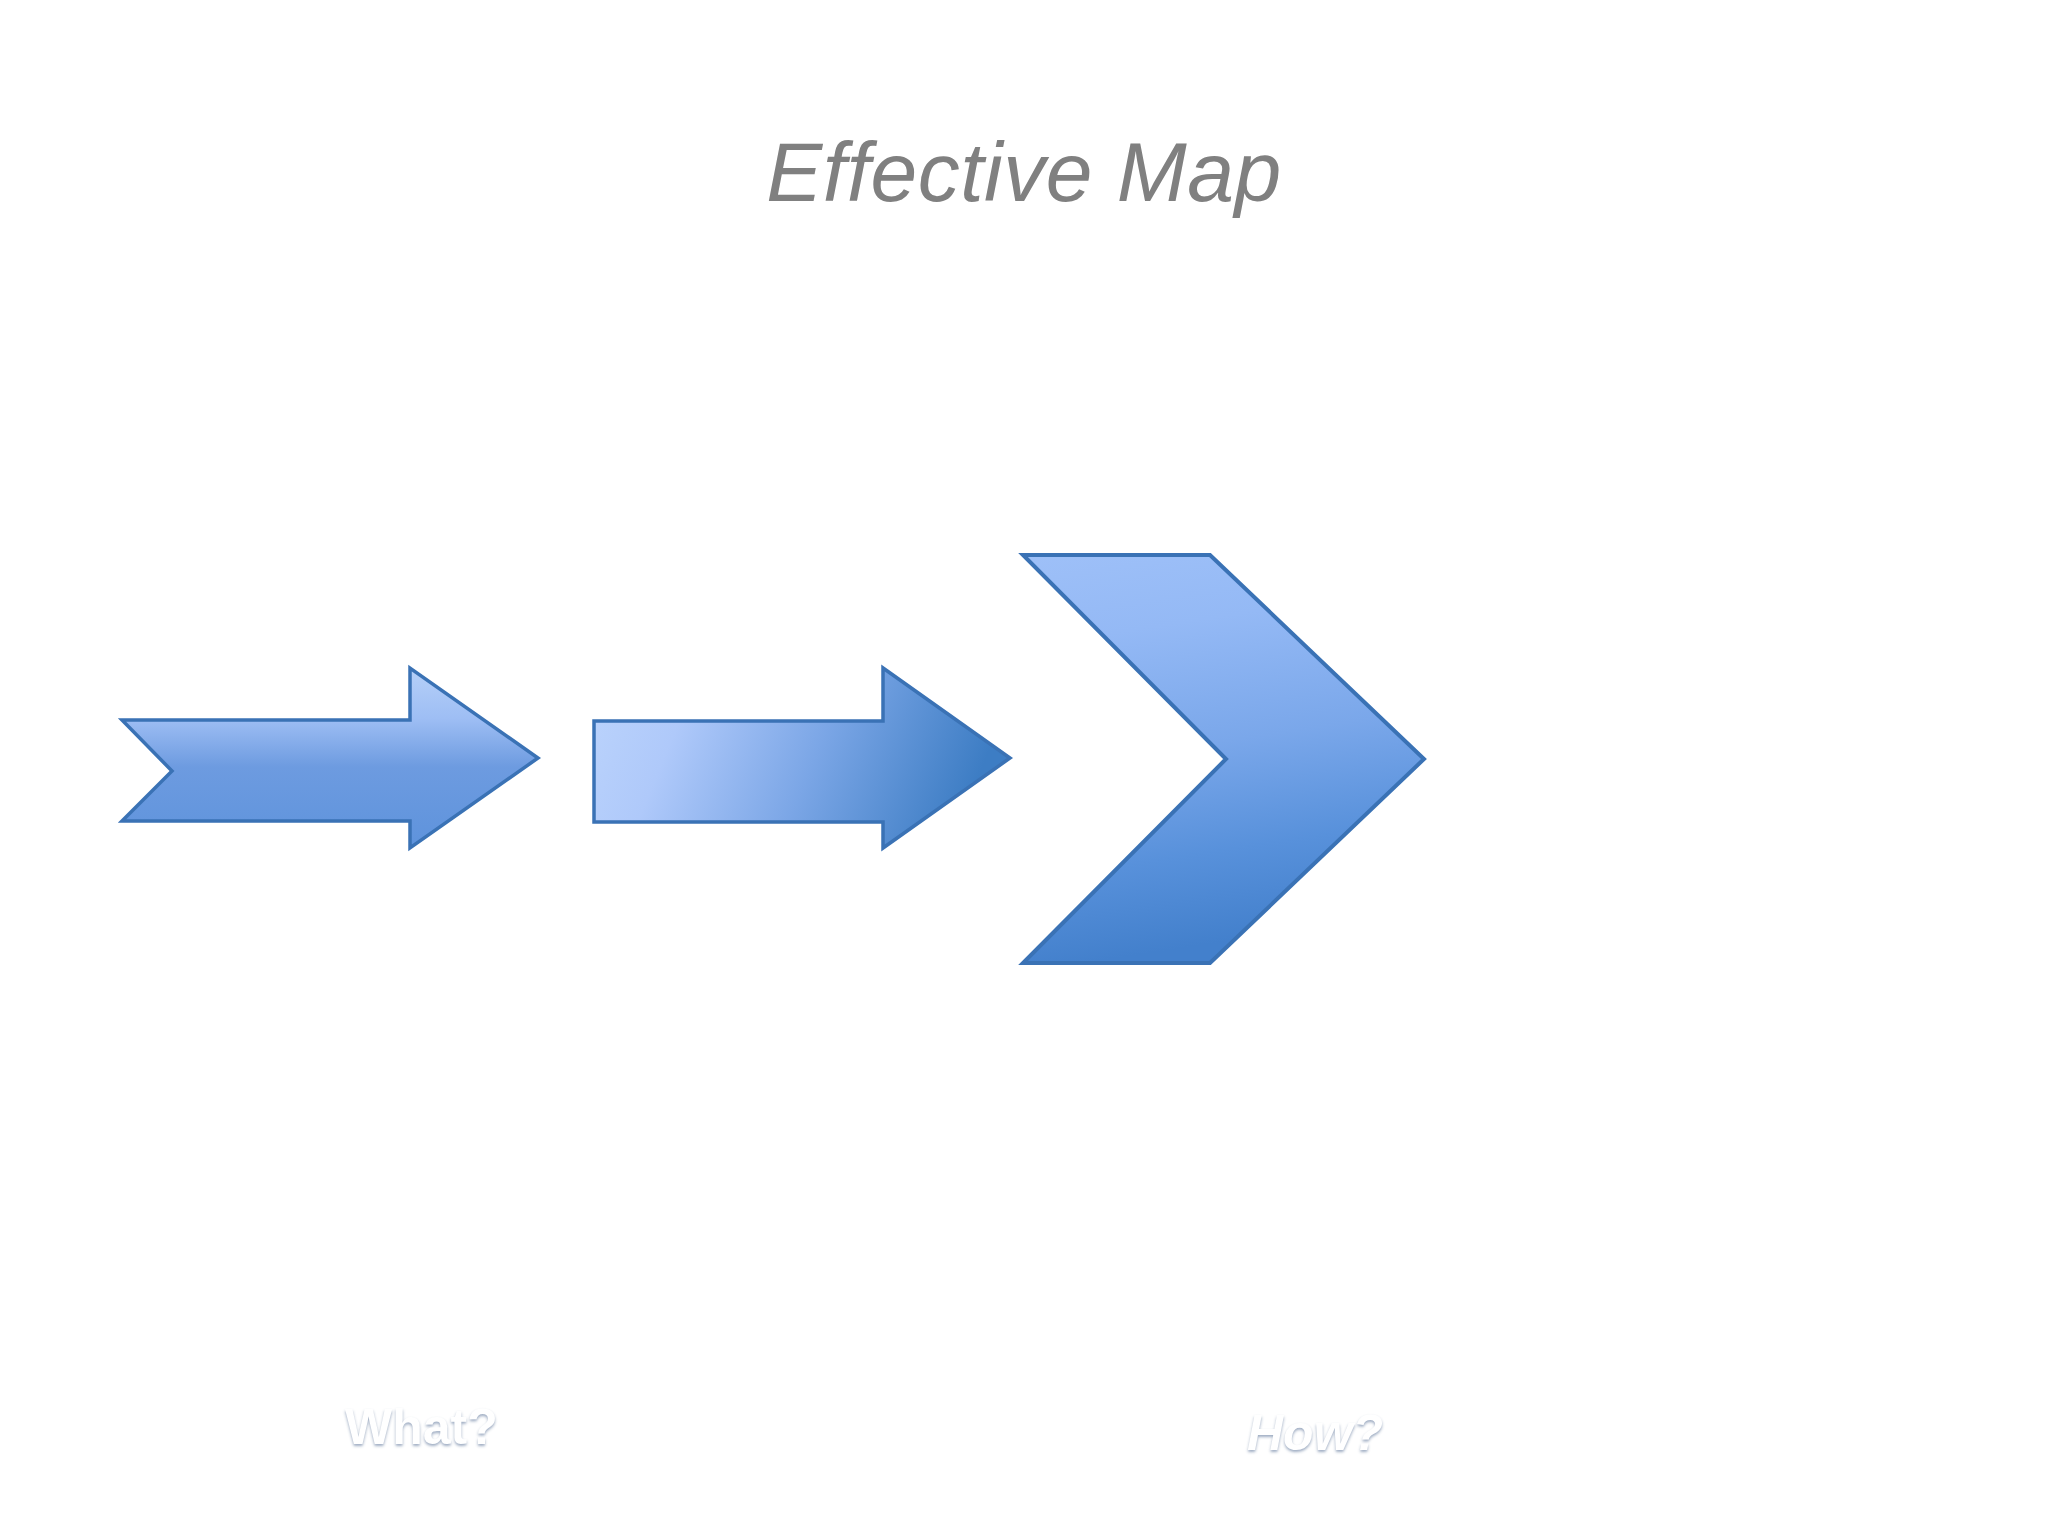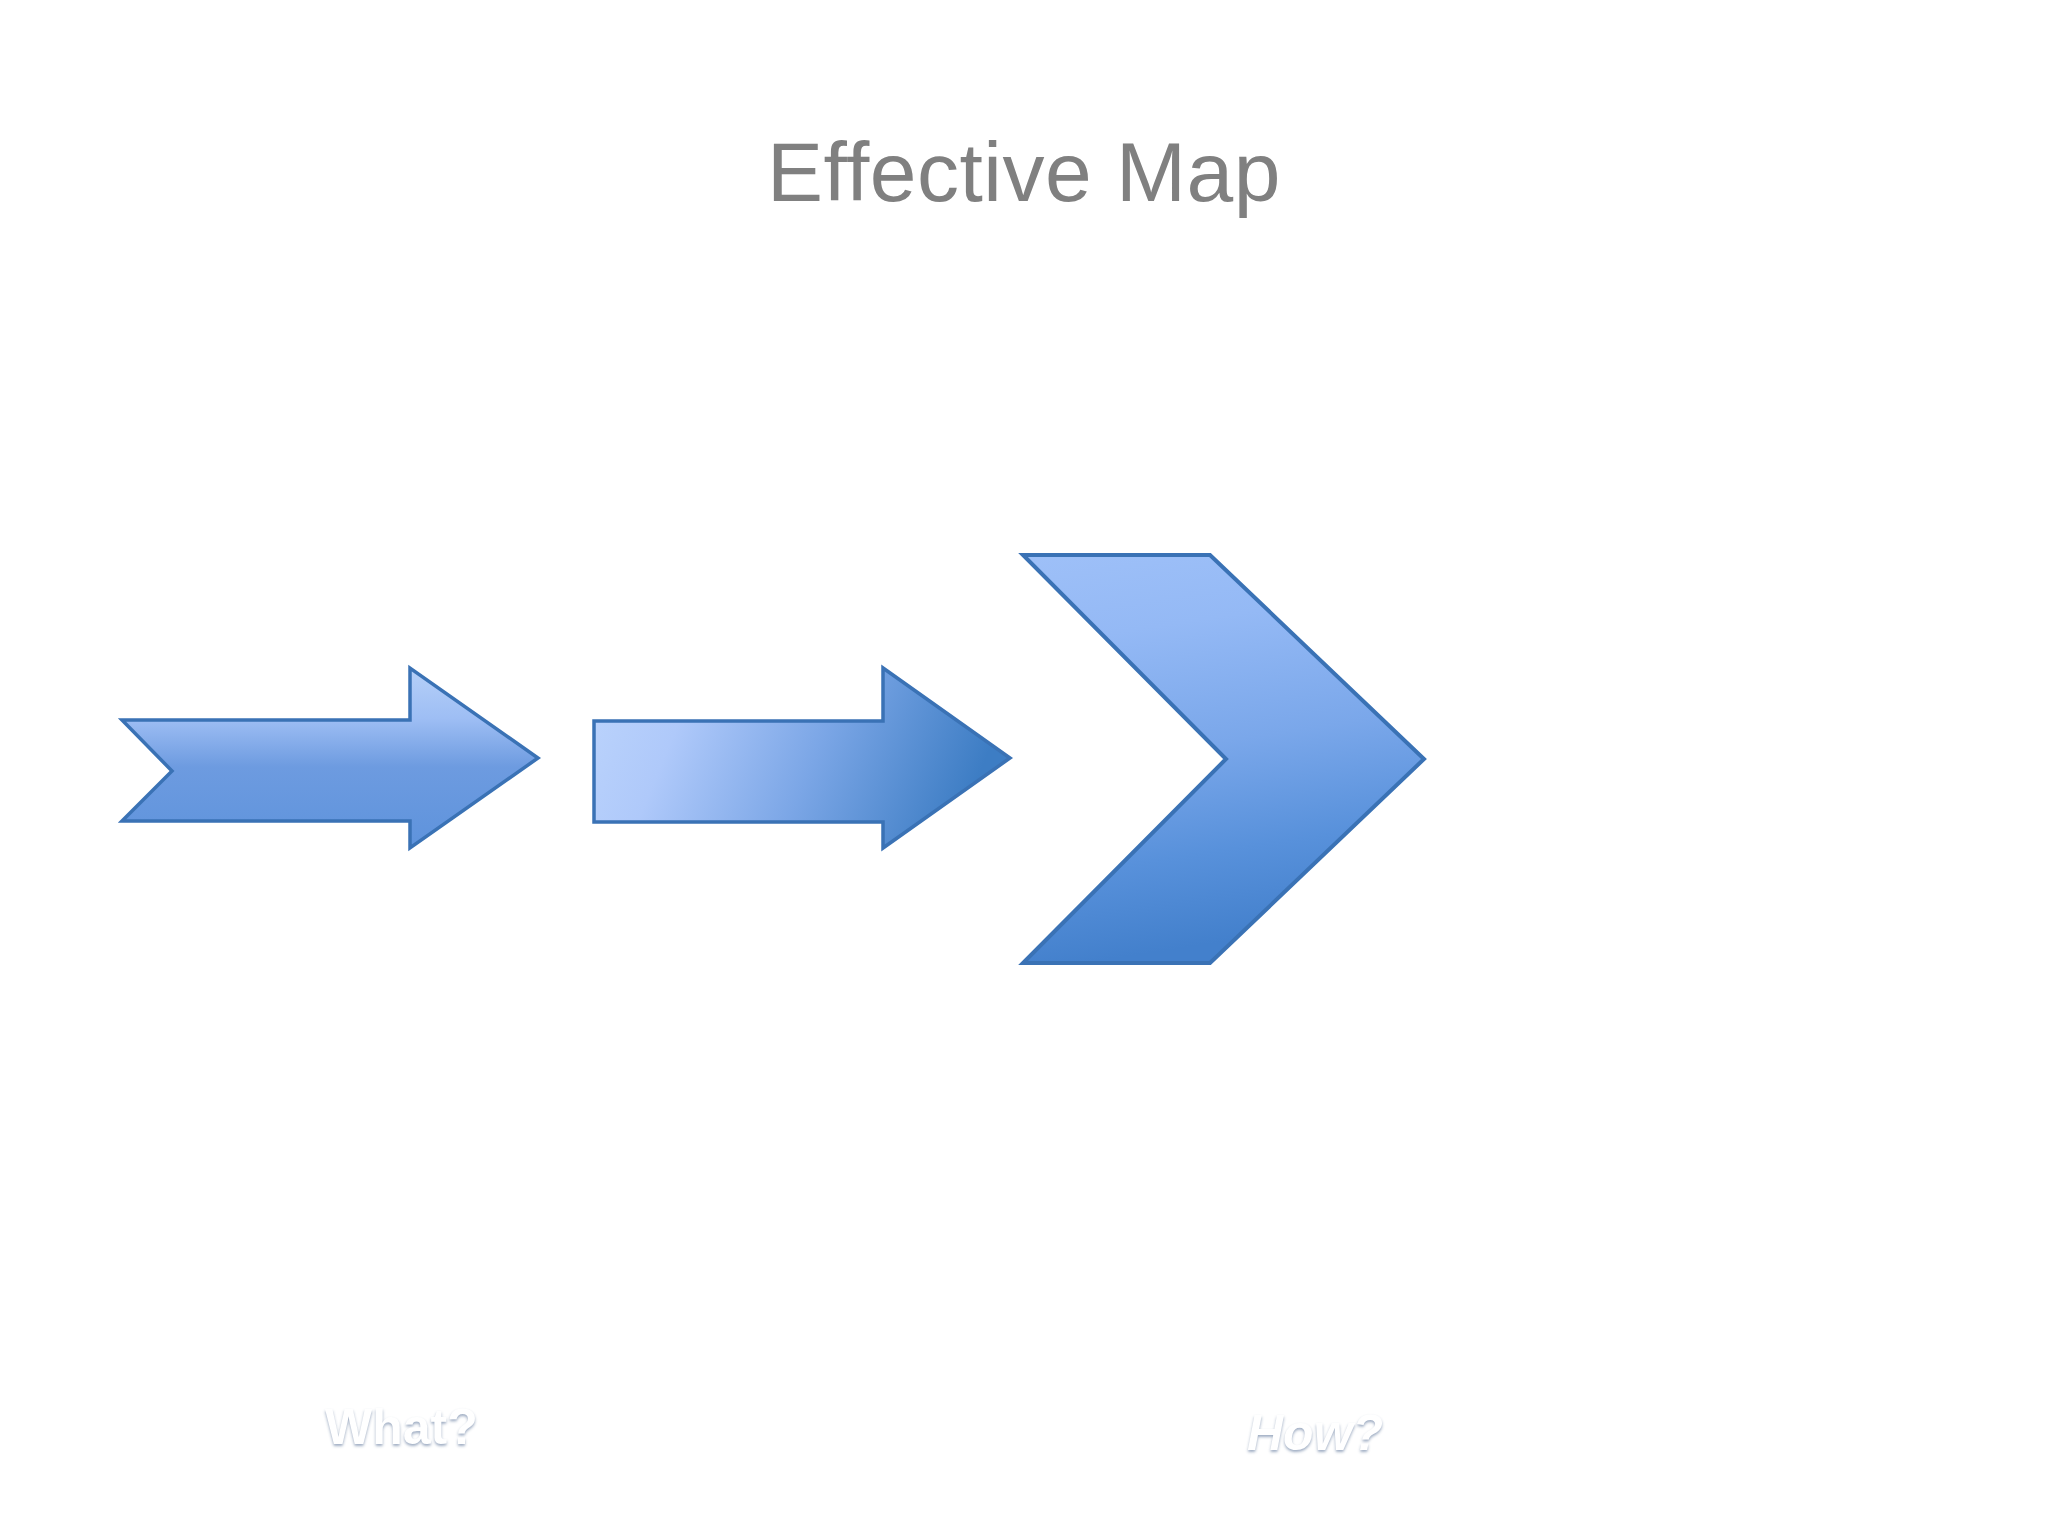--- a/index.html
+++ b/index.html
@@ -30,20 +30,21 @@
     top: 128px;
     width: 2048px;
     text-align: center;
     font-size: 84px;
     font-weight: 400;
     color: #808080;
     letter-spacing: 0.5px;
     line-height: 1.05;
     white-space: nowrap;
     user-select: none;
+    font-style: italic;
   }
 
   
   #shape-stage {
     position: absolute;
     left: 0; top: 0;
     width: 2048px;
     height: 1536px;
   }
 
@@ -102,21 +103,21 @@
           </linearGradient>
           <linearGradient id="gradWhatHead" x1="0" y1="0" x2="0.25" y2="1">
             <stop offset="0%" stop-color="#B2CDF8"></stop>
             <stop offset="45%" stop-color="#82A9E8"></stop>
             <stop offset="100%" stop-color="#5A8FDA"></stop>
           </linearGradient>
         </defs>
 
         <polygon points="12,65 300,65 300,13 428,103 300,193 300,166 12,166 62,116" fill="url(#gradWhat)" stroke="#3A72B5" stroke-width="3.5" stroke-linejoin="miter"></polygon>
       </svg>
-      <div class="shape-label" id="what-label" style="position:absolute;">What?</div>
+      <div class="shape-label" id="what-label" style="position:absolute;margin-left:20px;">What?</div>
     </div>
 
     <div class="shape-wrap" style="left:585px; top:655px; width:440px; height:235px;">
       <svg class="shape-svg" width="440" height="235" viewBox="0 0 440 235">
         <defs>
           <linearGradient id="gradHow" x1="0" y1="0" x2="1" y2="0.18">
             <stop offset="0%" stop-color="#BCD4FC"></stop>
             <stop offset="25%" stop-color="#AFC9FA"></stop>
             <stop offset="60%" stop-color="#7BA6E6"></stop>
             <stop offset="100%" stop-color="#3D7DC4"></stop>

